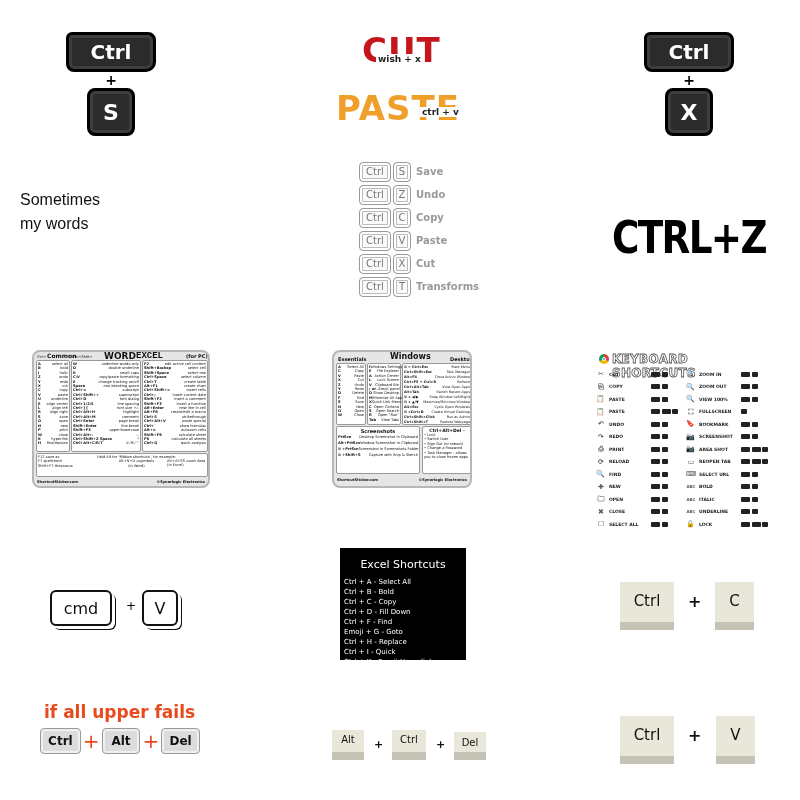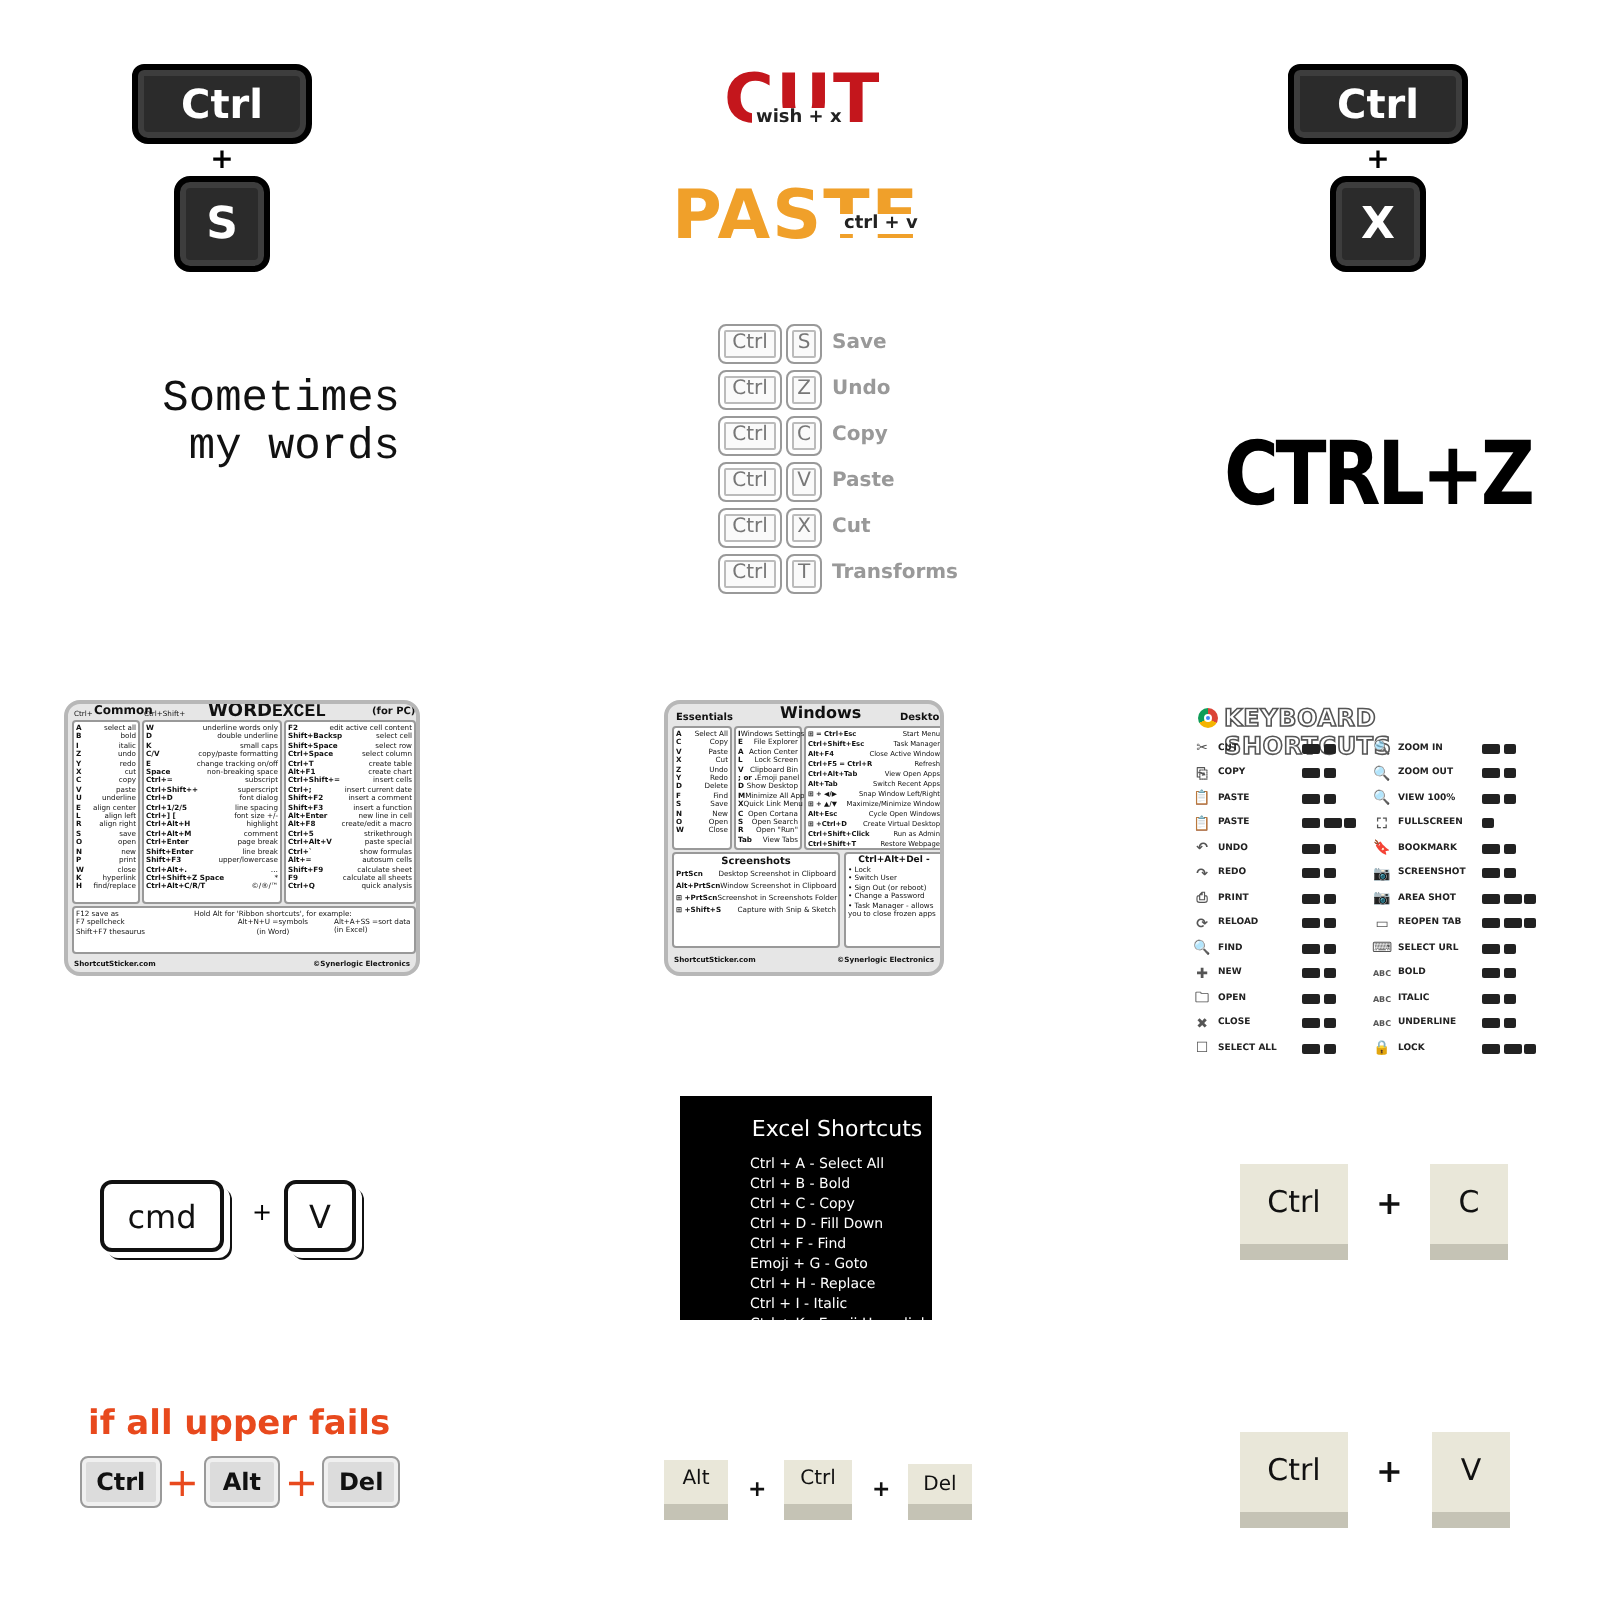--- a/index.html
+++ b/index.html
@@ -9,21 +9,21 @@
 .dkey{background:#2b2b2b;border:3px solid #000;border-radius:8px;color:#fff;font-family:"DejaVu Sans",sans-serif;font-weight:bold;display:flex;align-items:center;justify-content:center;box-shadow:inset 0 0 0 3px #3d3d3d}
 .dplus{font-family:"DejaVu Sans",sans-serif;font-weight:bold;font-size:14px;color:#000;text-align:center}
 
 .cut{font-family:"DejaVu Sans",sans-serif;font-weight:bold;font-size:34px;color:#c4161c;letter-spacing:1px}
 .paste{font-family:"DejaVu Sans",sans-serif;font-weight:bold;font-size:34px;color:#f0a02a;letter-spacing:1px}
 .smallk{font-family:"DejaVu Sans",sans-serif;font-weight:bold;font-size:9px;color:#222;background:#fff;padding:0 2px}
 
 .lrow{display:flex;align-items:center;height:23px}
 .lkey{border:1.5px solid #999;border-radius:4px;background:#fafafa;box-shadow:inset 0 0 0 2px #fff,inset 0 0 0 3px #bbb;font-family:"DejaVu Sans",sans-serif;font-size:10px;color:#777;display:flex;align-items:center;justify-content:center;height:20px;margin-right:2px}
 .llabel{font-family:"DejaVu Sans",sans-serif;font-size:10px;font-weight:bold;color:#999;margin-left:3px}
-.quote{font-family:Liberation Mono, monospace;font-size:22px;color:#111;text-align:right;line-height:24px}
+.quote{font-family:Liberation Sans, sans-serif;font-size:16px;color:#111;text-align:left;line-height:24px}
 .ctrlz{font-family:"DejaVu Sans",sans-serif;font-weight:bold;font-size:44px;color:#000;letter-spacing:-2px;transform:scaleX(0.85);transform-origin:left}
 
 .card{background:#e6e6e6;border:2px solid #b7b7b7;border-radius:8px;overflow:hidden}
 .ctitle{font-family:"DejaVu Sans",sans-serif;font-weight:bold;font-size:9px;color:#111}
 .tiny{font-family:"DejaVu Sans",sans-serif;font-size:3.6px;line-height:4.4px;color:#111;white-space:nowrap}
 .tiny b{font-weight:bold}
 .panel{background:#fff;border:1px solid #999;border-radius:2px;position:absolute}
 .kb{background:#fff}
 .kbrow{display:flex;align-items:center;height:12.5px;font-family:"DejaVu Sans",sans-serif;font-size:4.5px;font-weight:bold;color:#222}
 .kbico{width:10px;font-size:7px;color:#555;text-align:center;margin-right:3px}
@@ -740,31 +740,31 @@
       </div>
     </div>
 </div>
 
 <div class="abs" style="left:50px;top:590px;width:130px;height:40px;">
   <div class="okey abs" style="left:0;top:0;width:62px;height:36px;">cmd</div>
   <div class="abs" style="left:76px;top:9px;font-family:'DejaVu Sans',sans-serif;font-size:12px;">+</div>
   <div class="okey abs" style="left:92px;top:0;width:36px;height:36px;">V</div>
 </div>
 
-<div class="abs excel" style="left:340px;top:548px;width:126px;height:112px;padding-left:31px;">
+<div class="abs excel" style="left:340px;top:548px;width:126px;height:112px;">
   <div class="t">Excel Shortcuts</div>
   <div style="margin-top:6px;">
     <div class="i">Ctrl + A - Select All</div>
     <div class="i">Ctrl + B - Bold</div>
     <div class="i">Ctrl + C - Copy</div>
     <div class="i">Ctrl + D - Fill Down</div>
     <div class="i">Ctrl + F - Find</div>
     <div class="i">Emoji + G - Goto</div>
     <div class="i">Ctrl + H - Replace</div>
-    <div class="i">Ctrl + I - Italic</div>
+    <div class="i">Ctrl + I - Quick</div>
     <div class="i">Ctrl + K - Emoji  Hyperlink</div>
   </div>
 </div>
 
 <div class="abs" style="left:620px;top:582px;width:150px;height:50px;">
   <div class="bkey abs" style="left:0;top:0;width:54px;height:48px;font-size:15px;padding-top:10px;">Ctrl</div>
   <div class="bplus abs" style="left:68px;top:10px;font-size:16px;">+</div>
   <div class="bkey abs" style="left:95px;top:0;width:39px;height:48px;font-size:15px;padding-top:10px;">C</div>
 </div>
 

